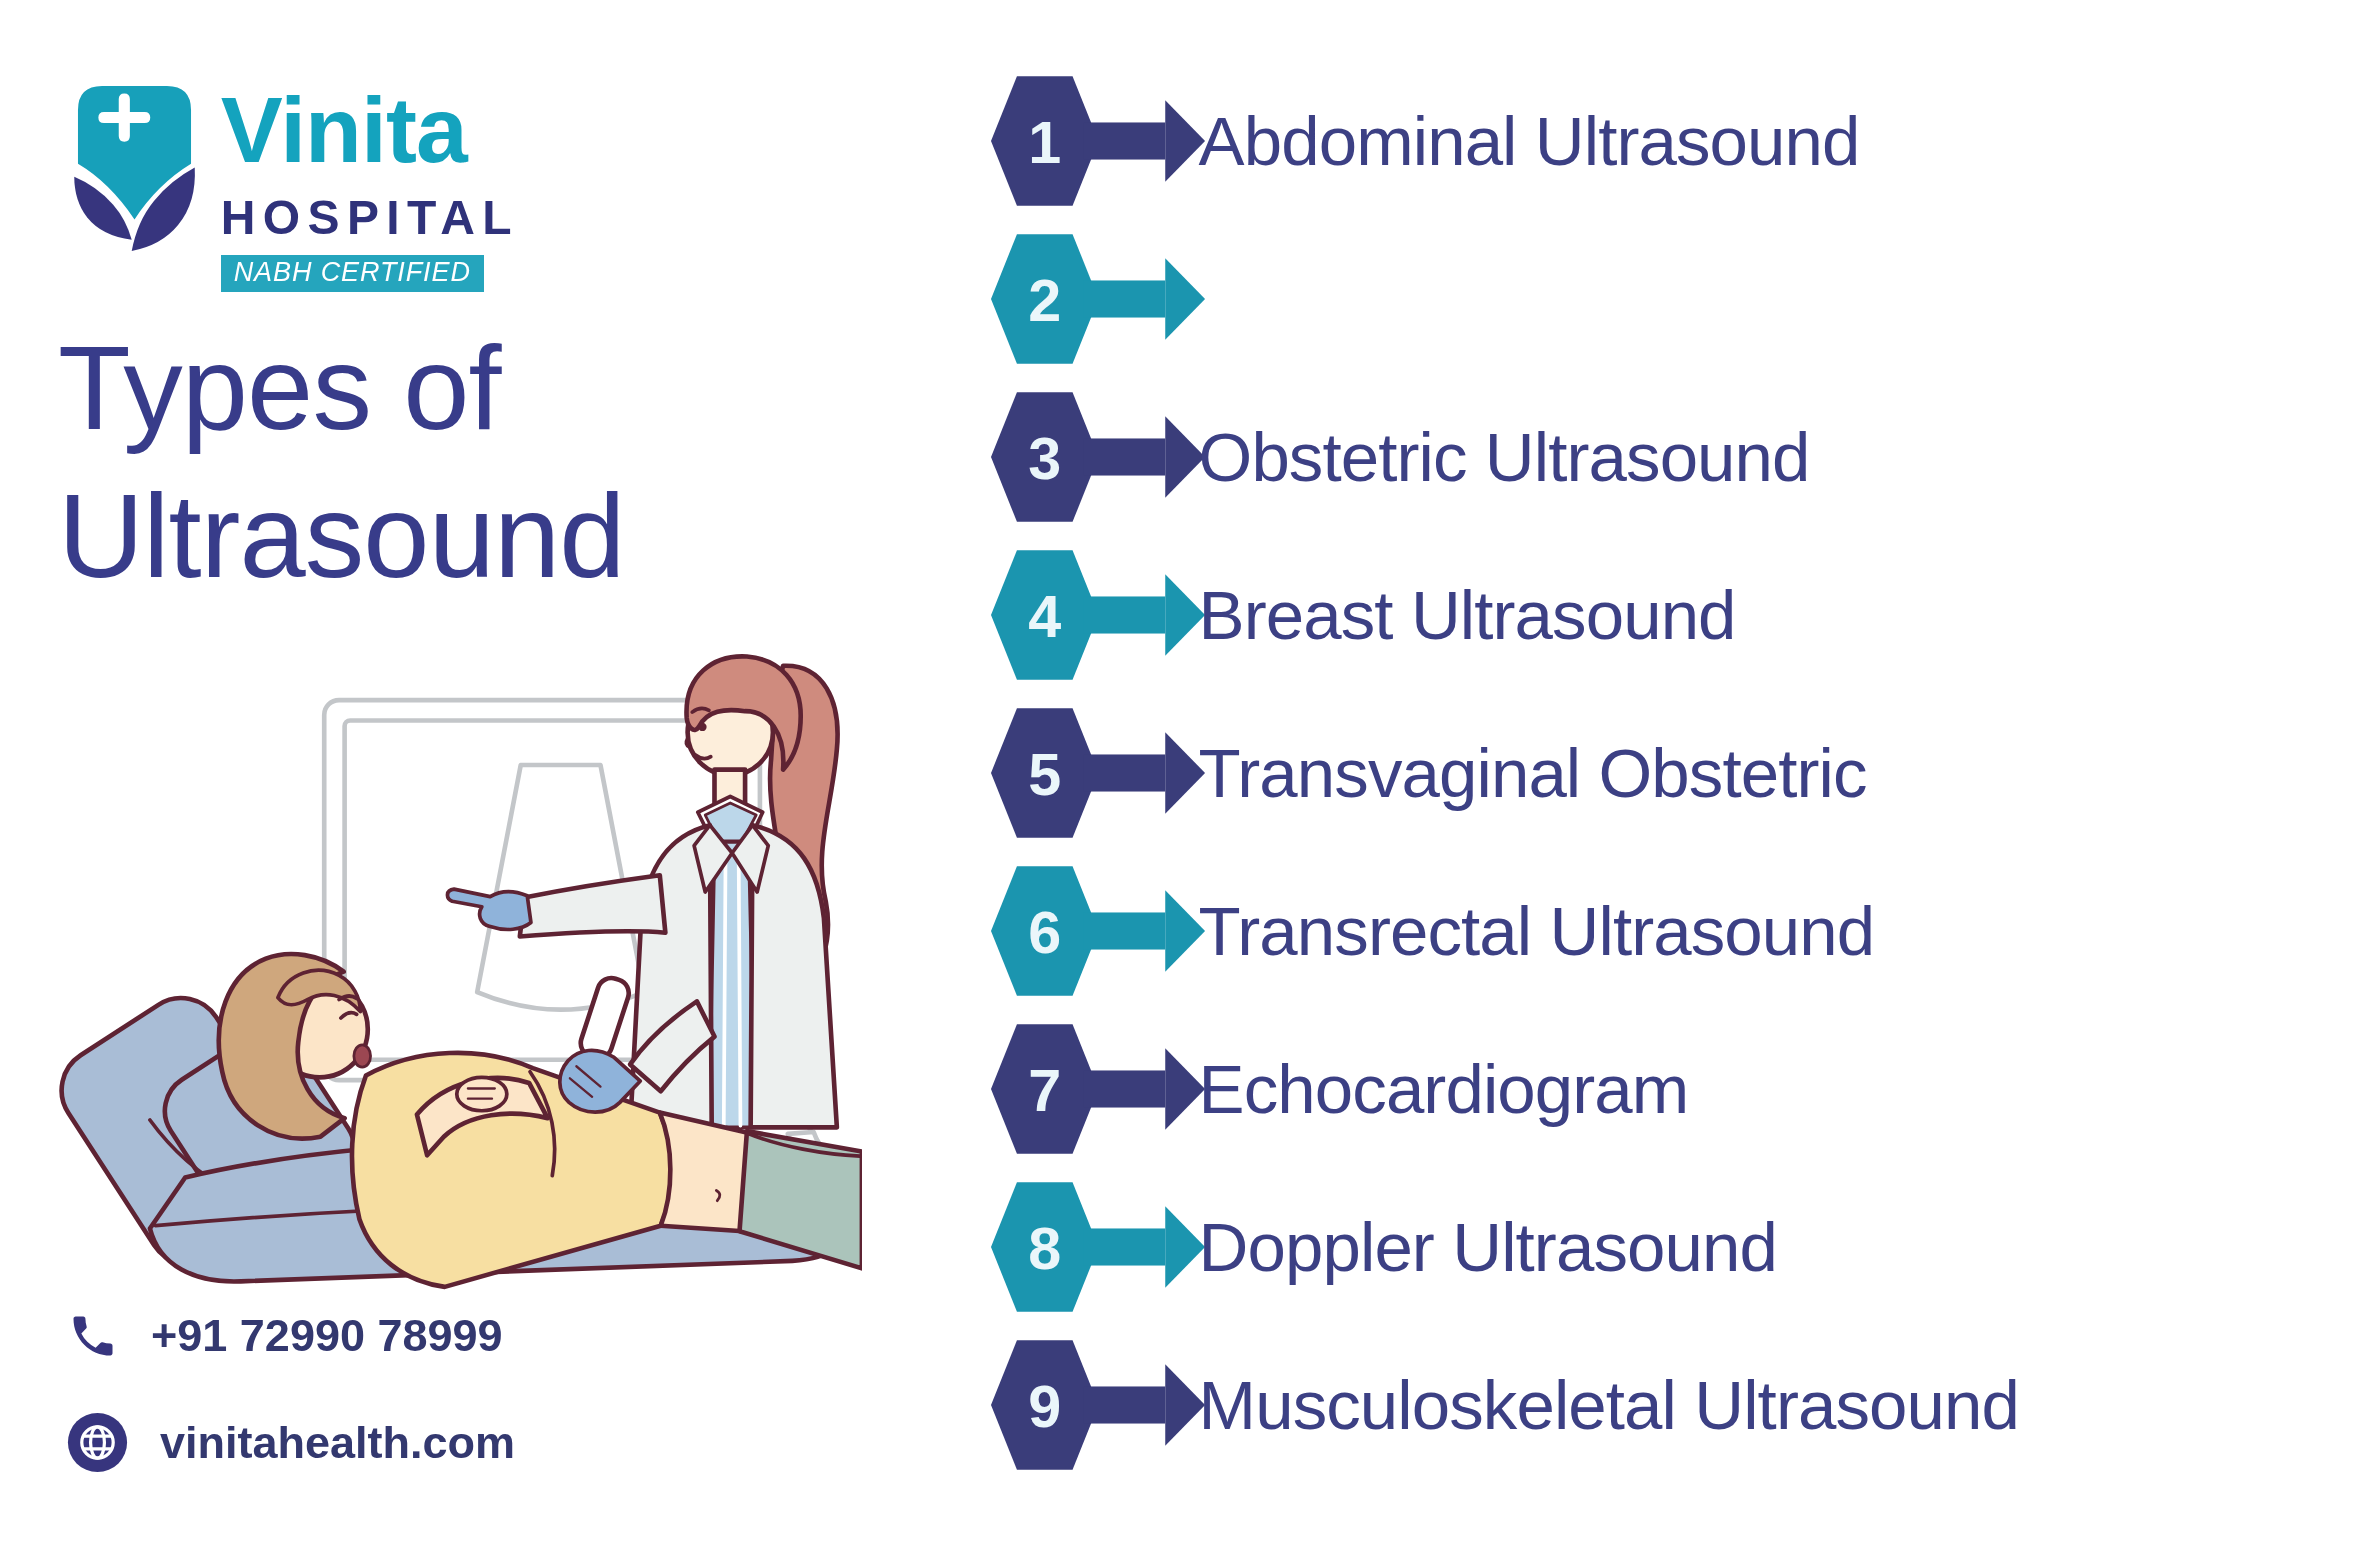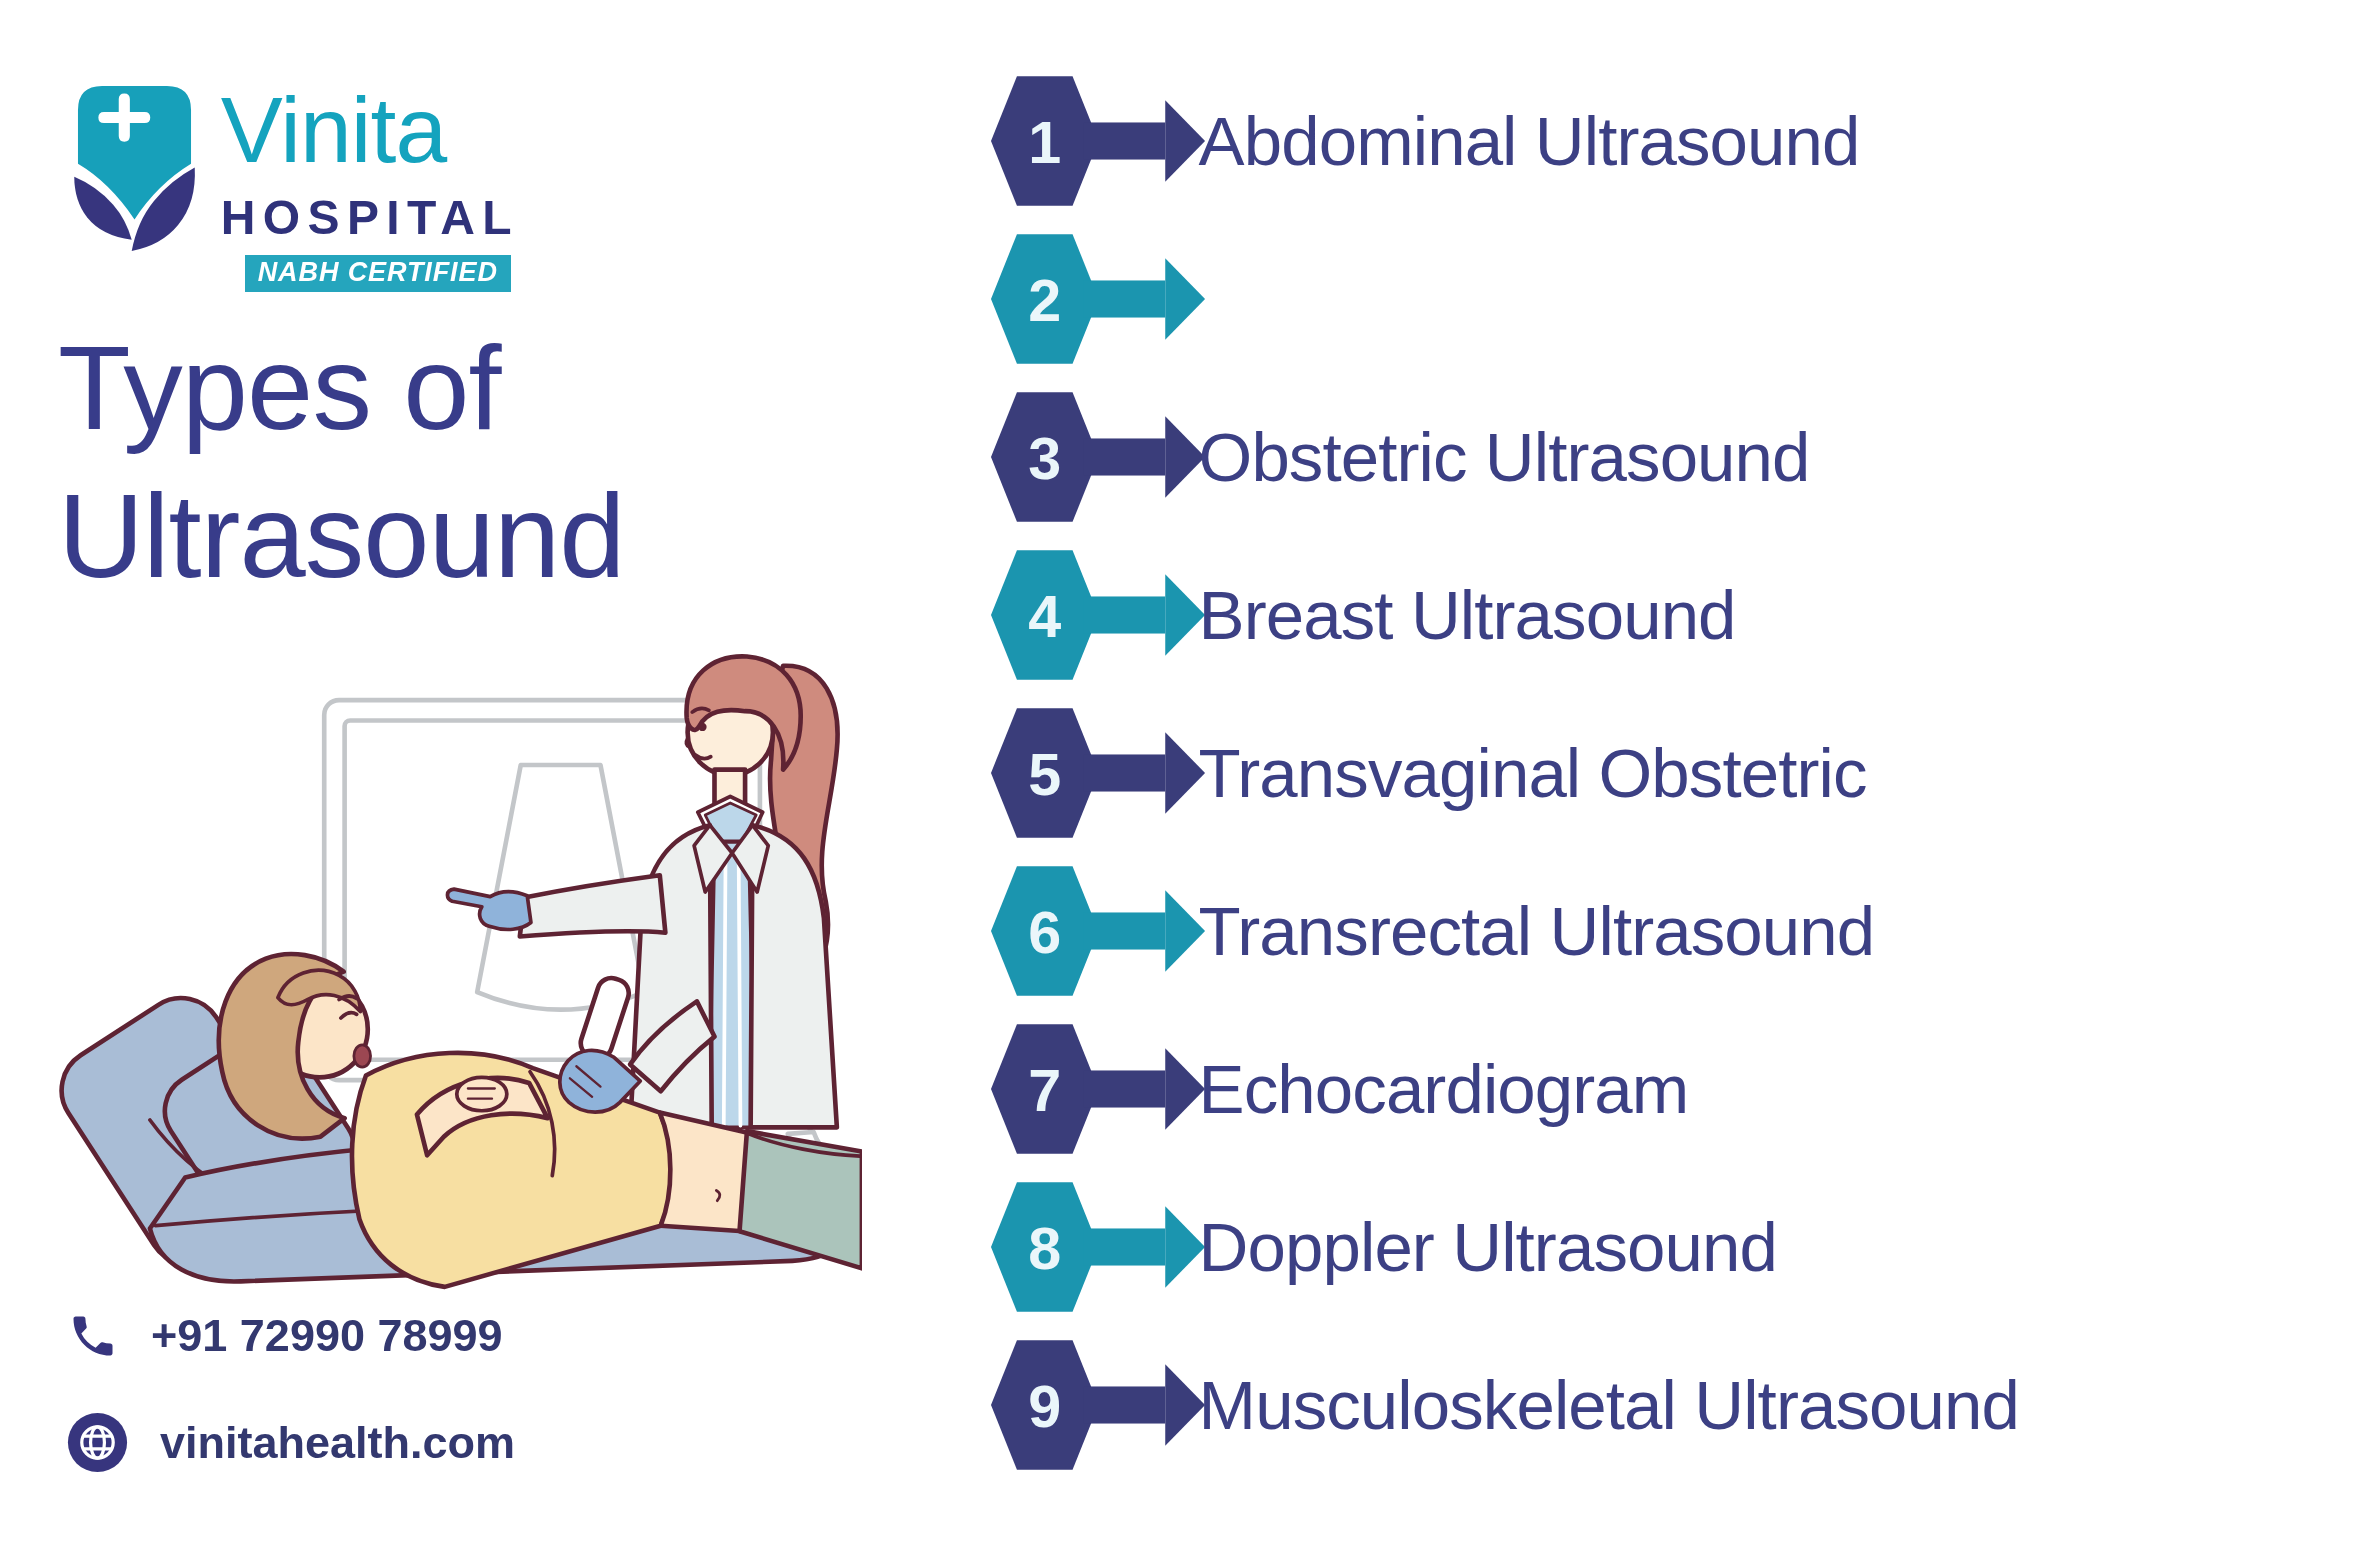--- a/index.html
+++ b/index.html
@@ -8,31 +8,31 @@
     background:#ffffff;
     font-family:"Liberation Sans", sans-serif;
   }
   
   .logo{
     position:absolute;left:65px;top:82px;
     display:flex;align-items:flex-start;gap:16.7px;
   }
   .logo-text{display:flex;flex-direction:column;}
   .logo-name{
-    color:var(--logo-teal);font-size:93px;font-weight:normal;
+    color:var(--logo-teal);font-size:93px;font-weight:bold;
     line-height:1;letter-spacing:-0.9px;margin-top:1.9px;
   }
   .logo-sub{
     color:var(--logo-navy);font-size:48px;font-weight:bold;
     letter-spacing:7.4px;margin-top:17px;line-height:1;
   }
   .logo-badge{
     margin-top:13px;background:var(--badge-teal);color:#ffffff;
-    font-size:27px;font-weight:bold;font-style:italic;
-    letter-spacing:0.9px;padding:4.6px 13px 5.6px 13px;width:max-content;line-height:1;margin-left:24px;
+    font-size:27px;font-weight:normal;font-style:italic;
+    letter-spacing:0.9px;padding:4.6px 13px 5.6px 13px;width:max-content;line-height:1;
   }
   .title{
     position:absolute;left:58px;top:314px;
     color:var(--title);font-size:119px;font-weight:normal;
     line-height:1.24;letter-spacing:-0.9px;
   }
   .illustration{position:absolute;left:46px;top:612px;}
   .contact{position:absolute;left:67px;display:flex;align-items:center;gap:32px;}
   .contact.phone{top:1310px;}
   .contact.web{top:1412px;}

